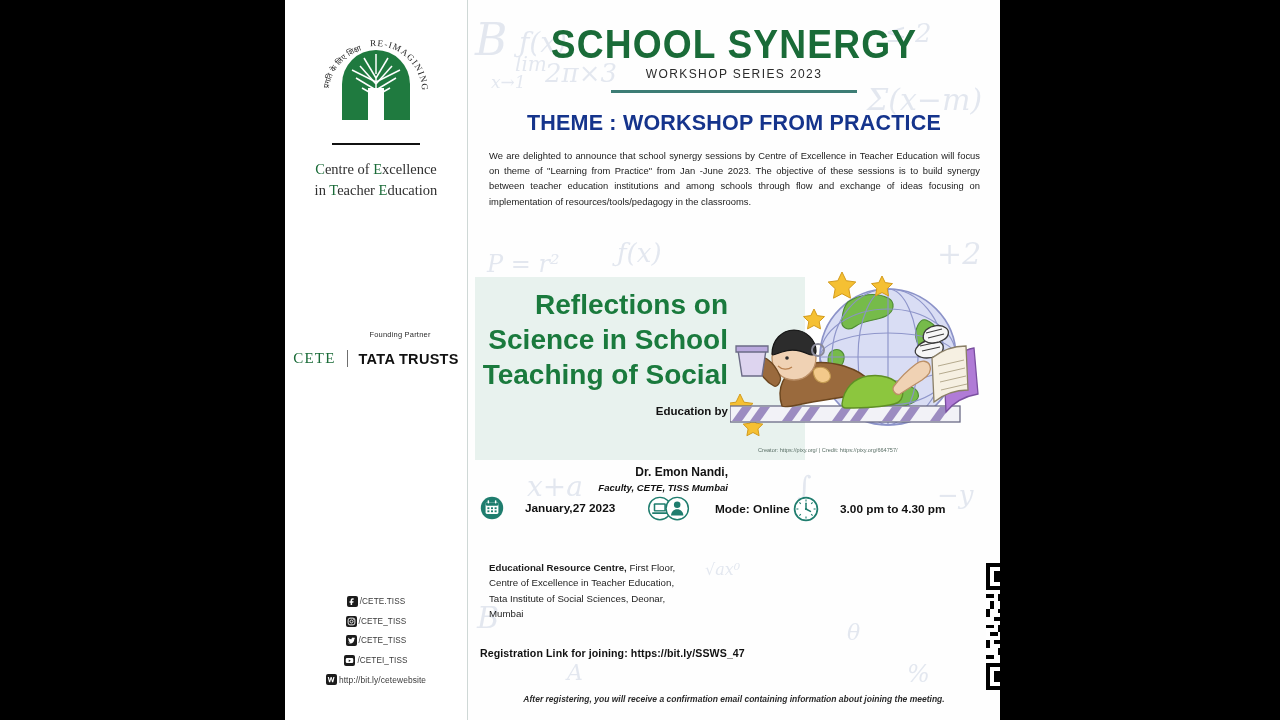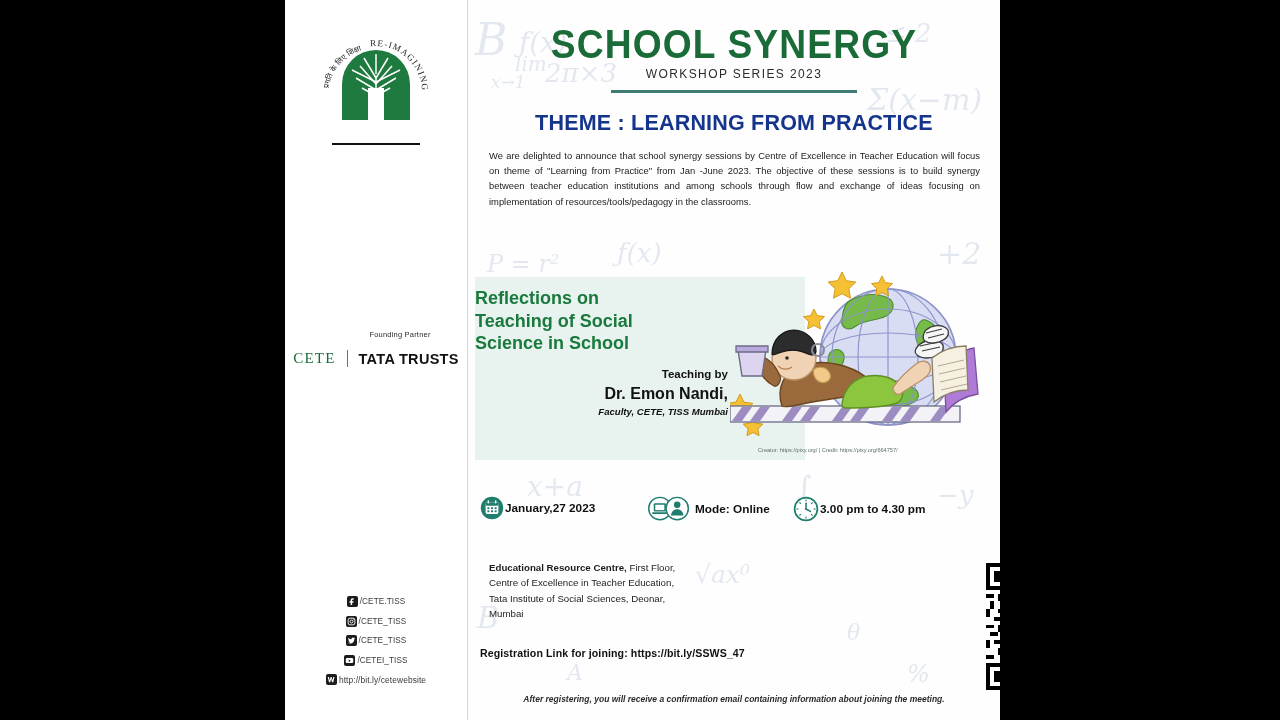--- a/index.html
+++ b/index.html
@@ -104,39 +104,39 @@
 
   
   .session{
     position:absolute;left:7px;top:277px;width:504px;height:183px;
   }
   .session-bg{
     position:absolute;left:0;top:0;width:330px;height:183px;background:#e8f2ee;
   }
   .session-text{position:absolute;left:0;top:0;width:259px;}
   .session-title{
-    margin-top:10px;text-align:left;padding-right:6px;
-    font-size:18px;font-weight:bold;color:#1a7a3d;line-height:1.25;
+    margin-top:10px;text-align:right;padding-right:6px;
+    font-size:28px;font-weight:bold;color:#1a7a3d;line-height:1.25;
   }
   .mod{margin-top:11px;text-align:right;padding-right:6px;}
   .mod-by{font-size:11.5px;font-weight:bold;color:#111;line-height:1.45;}
-  .mod-name{font-size:16px;font-weight:bold;color:#111;line-height:1.45;}
+  .mod-name{font-size:12px;font-weight:bold;color:#111;line-height:1.45;margin-top:44px;}
   .mod-aff{font-size:9.6px;font-style:italic;font-weight:bold;color:#111;line-height:1.5;}
   .credit{
     position:absolute;left:283px;top:170px;font-size:5.6px;color:#5a6f66;white-space:nowrap;
   }
 
   
   .illus{position:absolute;left:255px;top:-23px;width:249px;height:200px;}
 
   
   .inforow{
     position:absolute;left:12px;top:496px;width:510px;height:36px;
   }
-  .info{position:absolute;display:flex;align-items:center;gap:1px;}
+  .info{position:absolute;display:flex;align-items:center;gap:21px;}
   .info-a{left:0;}
   .info-b{left:165px;}
   .info-c{left:313px;}
   .info-txt{font-size:11.8px;font-weight:bold;color:#111;white-space:nowrap;}
   .icon-cal{width:24px;height:24px;}
   .icon-mode{width:49px;height:25px;}
   .icon-clock{width:26px;height:26px;}
 
   
   .address{
@@ -173,21 +173,21 @@
       <div class="wm" style="left:400px;top:82px;font-size:30px;text-align:right;">Σ(x−m)</div>
       <div class="wm" style="left:20px;top:250px;font-size:24px;">P = r²</div>
       <div class="wm" style="left:150px;top:238px;font-size:26px;">ƒ(x)</div>
       <div class="wm" style="left:470px;top:236px;font-size:30px;">+2</div>
       <div class="wm" style="left:10px;top:300px;font-size:22px;">x²</div>
       <div class="wm" style="left:40px;top:360px;font-size:26px;">Δ</div>
       <div class="wm" style="left:10px;top:430px;font-size:24px;">P=</div>
       <div class="wm" style="left:60px;top:470px;font-size:28px;">x+a</div>
       <div class="wm" style="left:330px;top:470px;font-size:28px;">∫</div>
       <div class="wm" style="left:470px;top:480px;font-size:26px;">−y</div>
-      <div class="wm" style="left:228px;top:560px;font-size:25px;">√ax⁰</div>
+      <div class="wm" style="left:238px;top:560px;font-size:16px;">√ax⁰</div>
       <div class="wm" style="left:10px;top:600px;font-size:30px;">B</div>
       <div class="wm" style="left:380px;top:620px;font-size:22px;">θ</div>
       <div class="wm" style="left:440px;top:660px;font-size:24px;">%</div>
       <div class="wm" style="left:100px;top:660px;font-size:22px;">A</div>
     </div>
 
     <div class="vdivider"></div>
 
     <div id="sidebar">
 
@@ -220,20 +220,22 @@
                 <path d="M38,38 L62,26"></path>
               <path d="M38,52 L24,44"></path>
                 <path d="M38,52 L52,44"></path>
             </g>
             <rect x="30" y="44" width="16" height="32" fill="#ffffff"></rect>
             <path d="M30,76 L30,54 A8,8 0 0 1 46,54 L46,76 Z" fill="#ffffff"></path>
           </svg>
         </div>
         <div class="tiss-rule"></div>
         <div class="coe-line">
+          <div><span class="coe-cap">C</span>entre of <span class="coe-cap">E</span>xcellence</div>
+          <div>in <span class="coe-cap">T</span>eacher <span class="coe-cap">E</span>ducation</div>
         </div>
       </div>
 
       <div class="founding">
         <div class="founding-label">Founding Partner</div>
         <div class="partner-row">
           <div class="cete-mark">CETE</div>
           <div class="partner-bar"></div>
           <div class="tata-mark">TATA TRUSTS</div>
         </div>
@@ -284,34 +286,34 @@
           <span class="soc-text">http://bit.ly/cetewebsite</span>
         </div>
       </div>
     </div>
 
     <div id="content">
 
       <div class="title">SCHOOL SYNERGY</div>
       <div class="subtitle">WORKSHOP SERIES 2023</div>
       <div class="rule"></div>
-      <div class="theme">THEME : LEARNING FROM PRACTICE</div>
+      <div class="theme">THEME : WORKSHOP FROM PRACTICE</div>
       <div class="intro">We are delighted to announce that school synergy sessions by Centre of Excellence in Teacher Education will focus on theme of "Learning from Practice" from Jan -June 2023. The objective of these sessions is to build synergy between teacher education institutions and among schools through flow and exchange of ideas focusing on implementation of resources/tools/pedagogy in the classrooms.</div>
 
       <div class="session">
         <div class="session-bg"></div>
 
         <div class="session-text">
           <div class="session-title">
             <div>Reflections on</div>
+            <div>Science in School</div>
             <div>Teaching of Social</div>
-            <div>Science in School</div>
           </div>
           <div class="mod">
-            <div class="mod-by">Teaching by</div>
+            <div class="mod-by">Education by</div>
             <div class="mod-name">Dr. Emon Nandi,</div>
             <div class="mod-aff">Faculty, CETE, TISS Mumbai</div>
           </div>
         </div>
 
         <svg class="illus" viewBox="0 0 249 200">
 
           <circle cx="158" cy="103" r="68" fill="#d9ddf4" stroke="#8b92c8" stroke-width="1.6"></circle>
           <g fill="#76bb4a" stroke="#4e8a33" stroke-width="1.1">
             <path d="M118 48c12-8 28-10 40-4 8 4 6 14-2 18-10 5-22 4-30 10-8 6-16 2-14-8 1-7 2-12 6-16z"></path>

